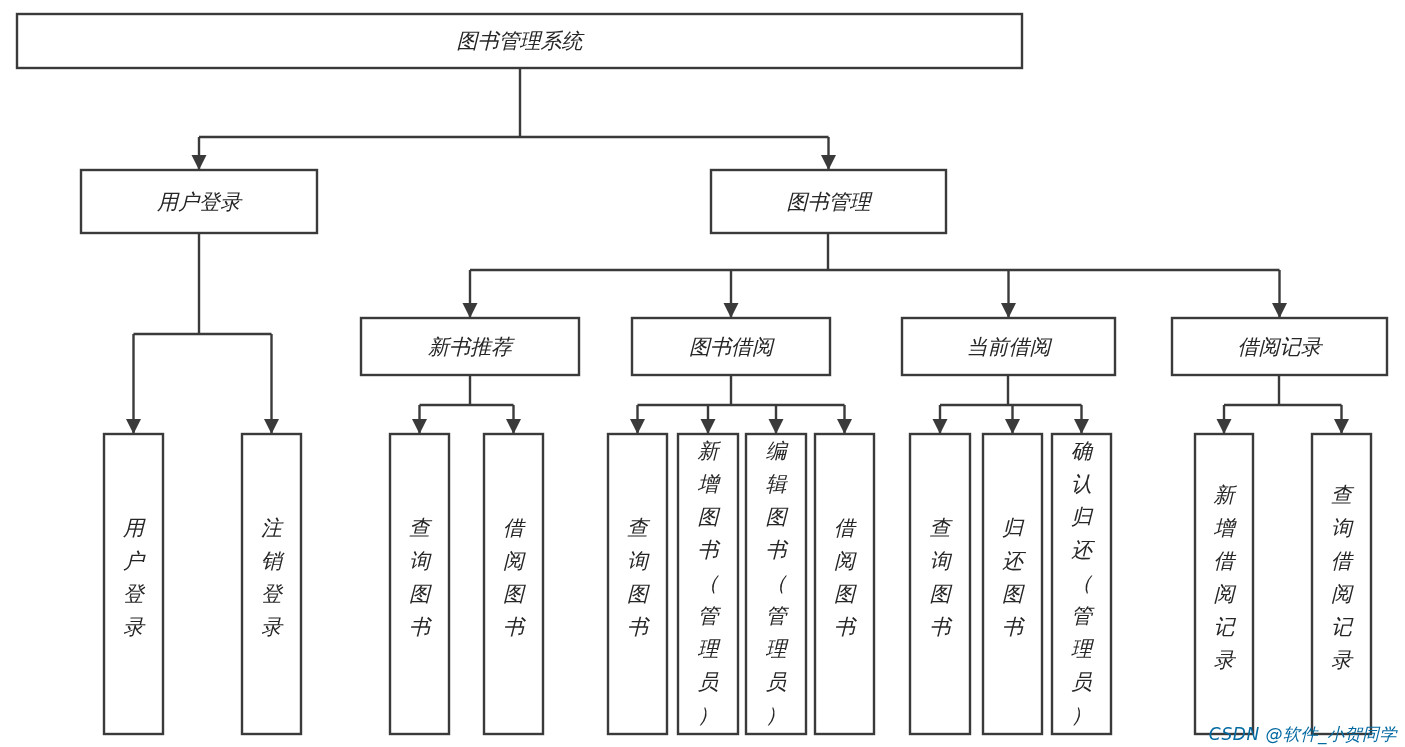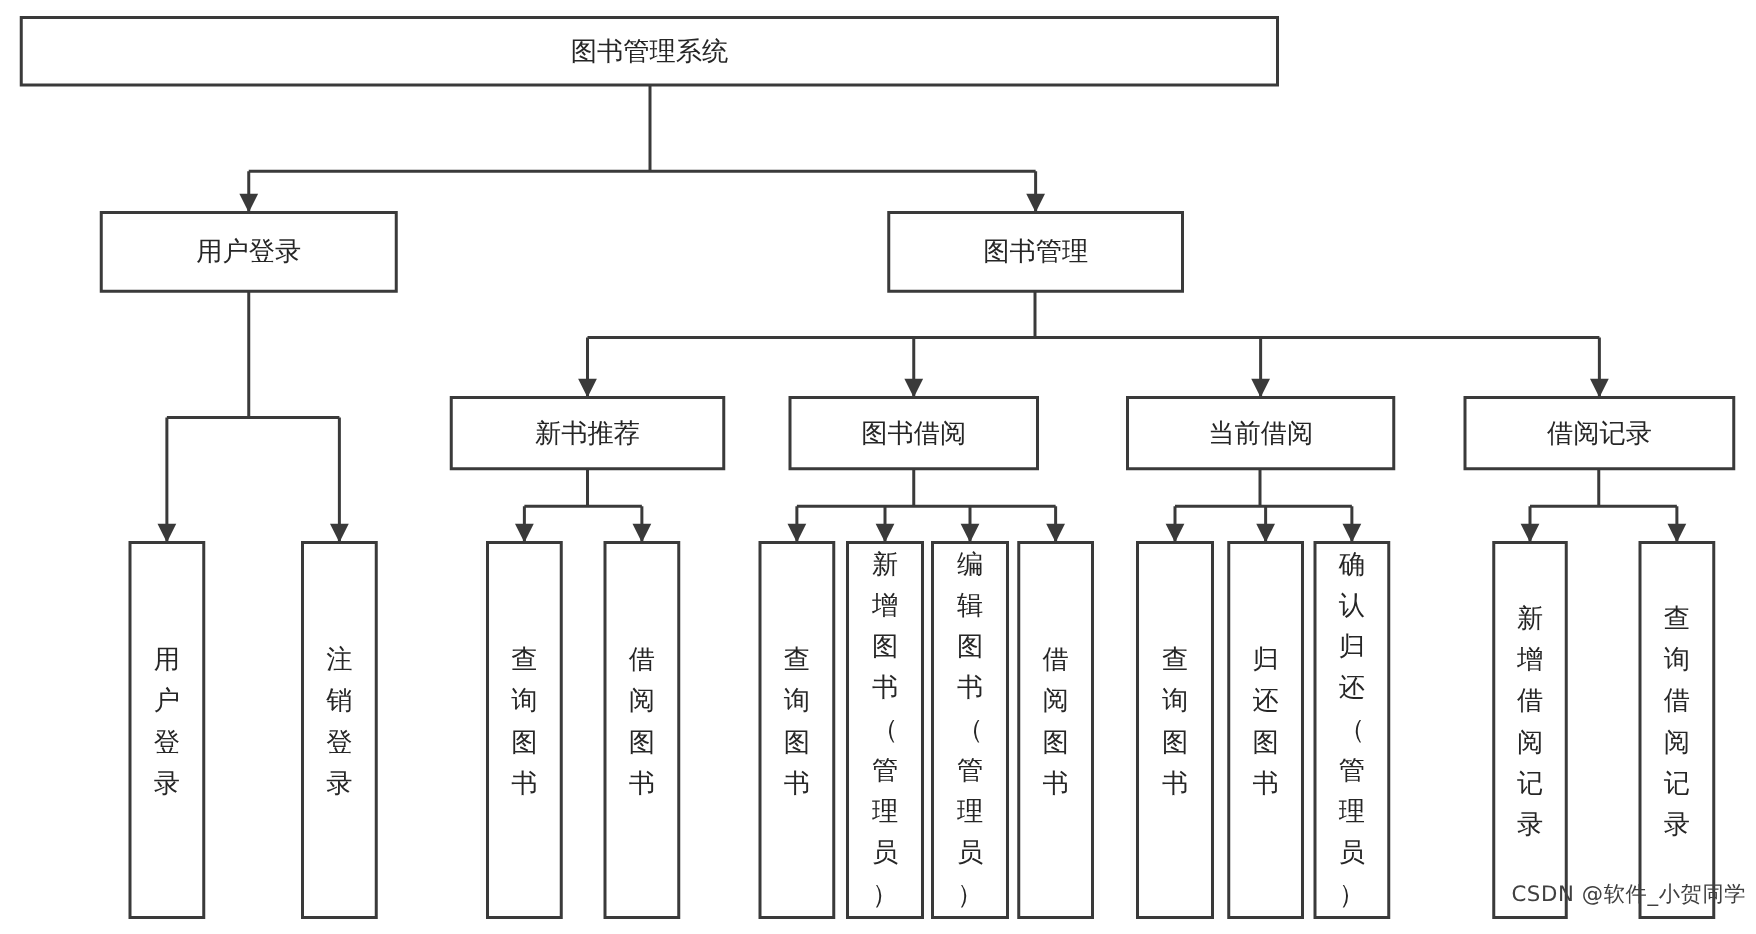--- a/index.html
+++ b/index.html
@@ -10,20 +10,21 @@
   }
   body {
     font-family: "DejaVu Sans", "Liberation Sans", sans-serif;
   }
   #diagram-root {
     position: relative;
     width: 1405px;
     height: 747px;
     background: #ffffff;
     overflow: hidden;
+    font-style: italic;
   }
   svg.flow-canvas {
     position: absolute;
     left: 0;
     top: 0;
     width: 1405px;
     height: 747px;
     display: block;
   }
   .node-box {
@@ -51,24 +52,24 @@
     fill: none;
     stroke-linecap: butt;
   }
   .arrow-head {
     fill: #3a3a3a;
     stroke: none;
   }
   .watermark-text {
     position: absolute;
     right: 8px;
-    bottom: 20px;
+    bottom: 1px;
     font-family: "DejaVu Sans", "Liberation Sans", sans-serif;
     font-size: 17px;
-    color: #404040;
+    color: #0369a1;
     letter-spacing: 0.5px;
     user-select: none;
     white-space: pre;
   }
 </style>
 </head>
 <body>
 
 <div id="diagram-root">
   <svg class="flow-canvas" viewBox="0 0 1405 747">

